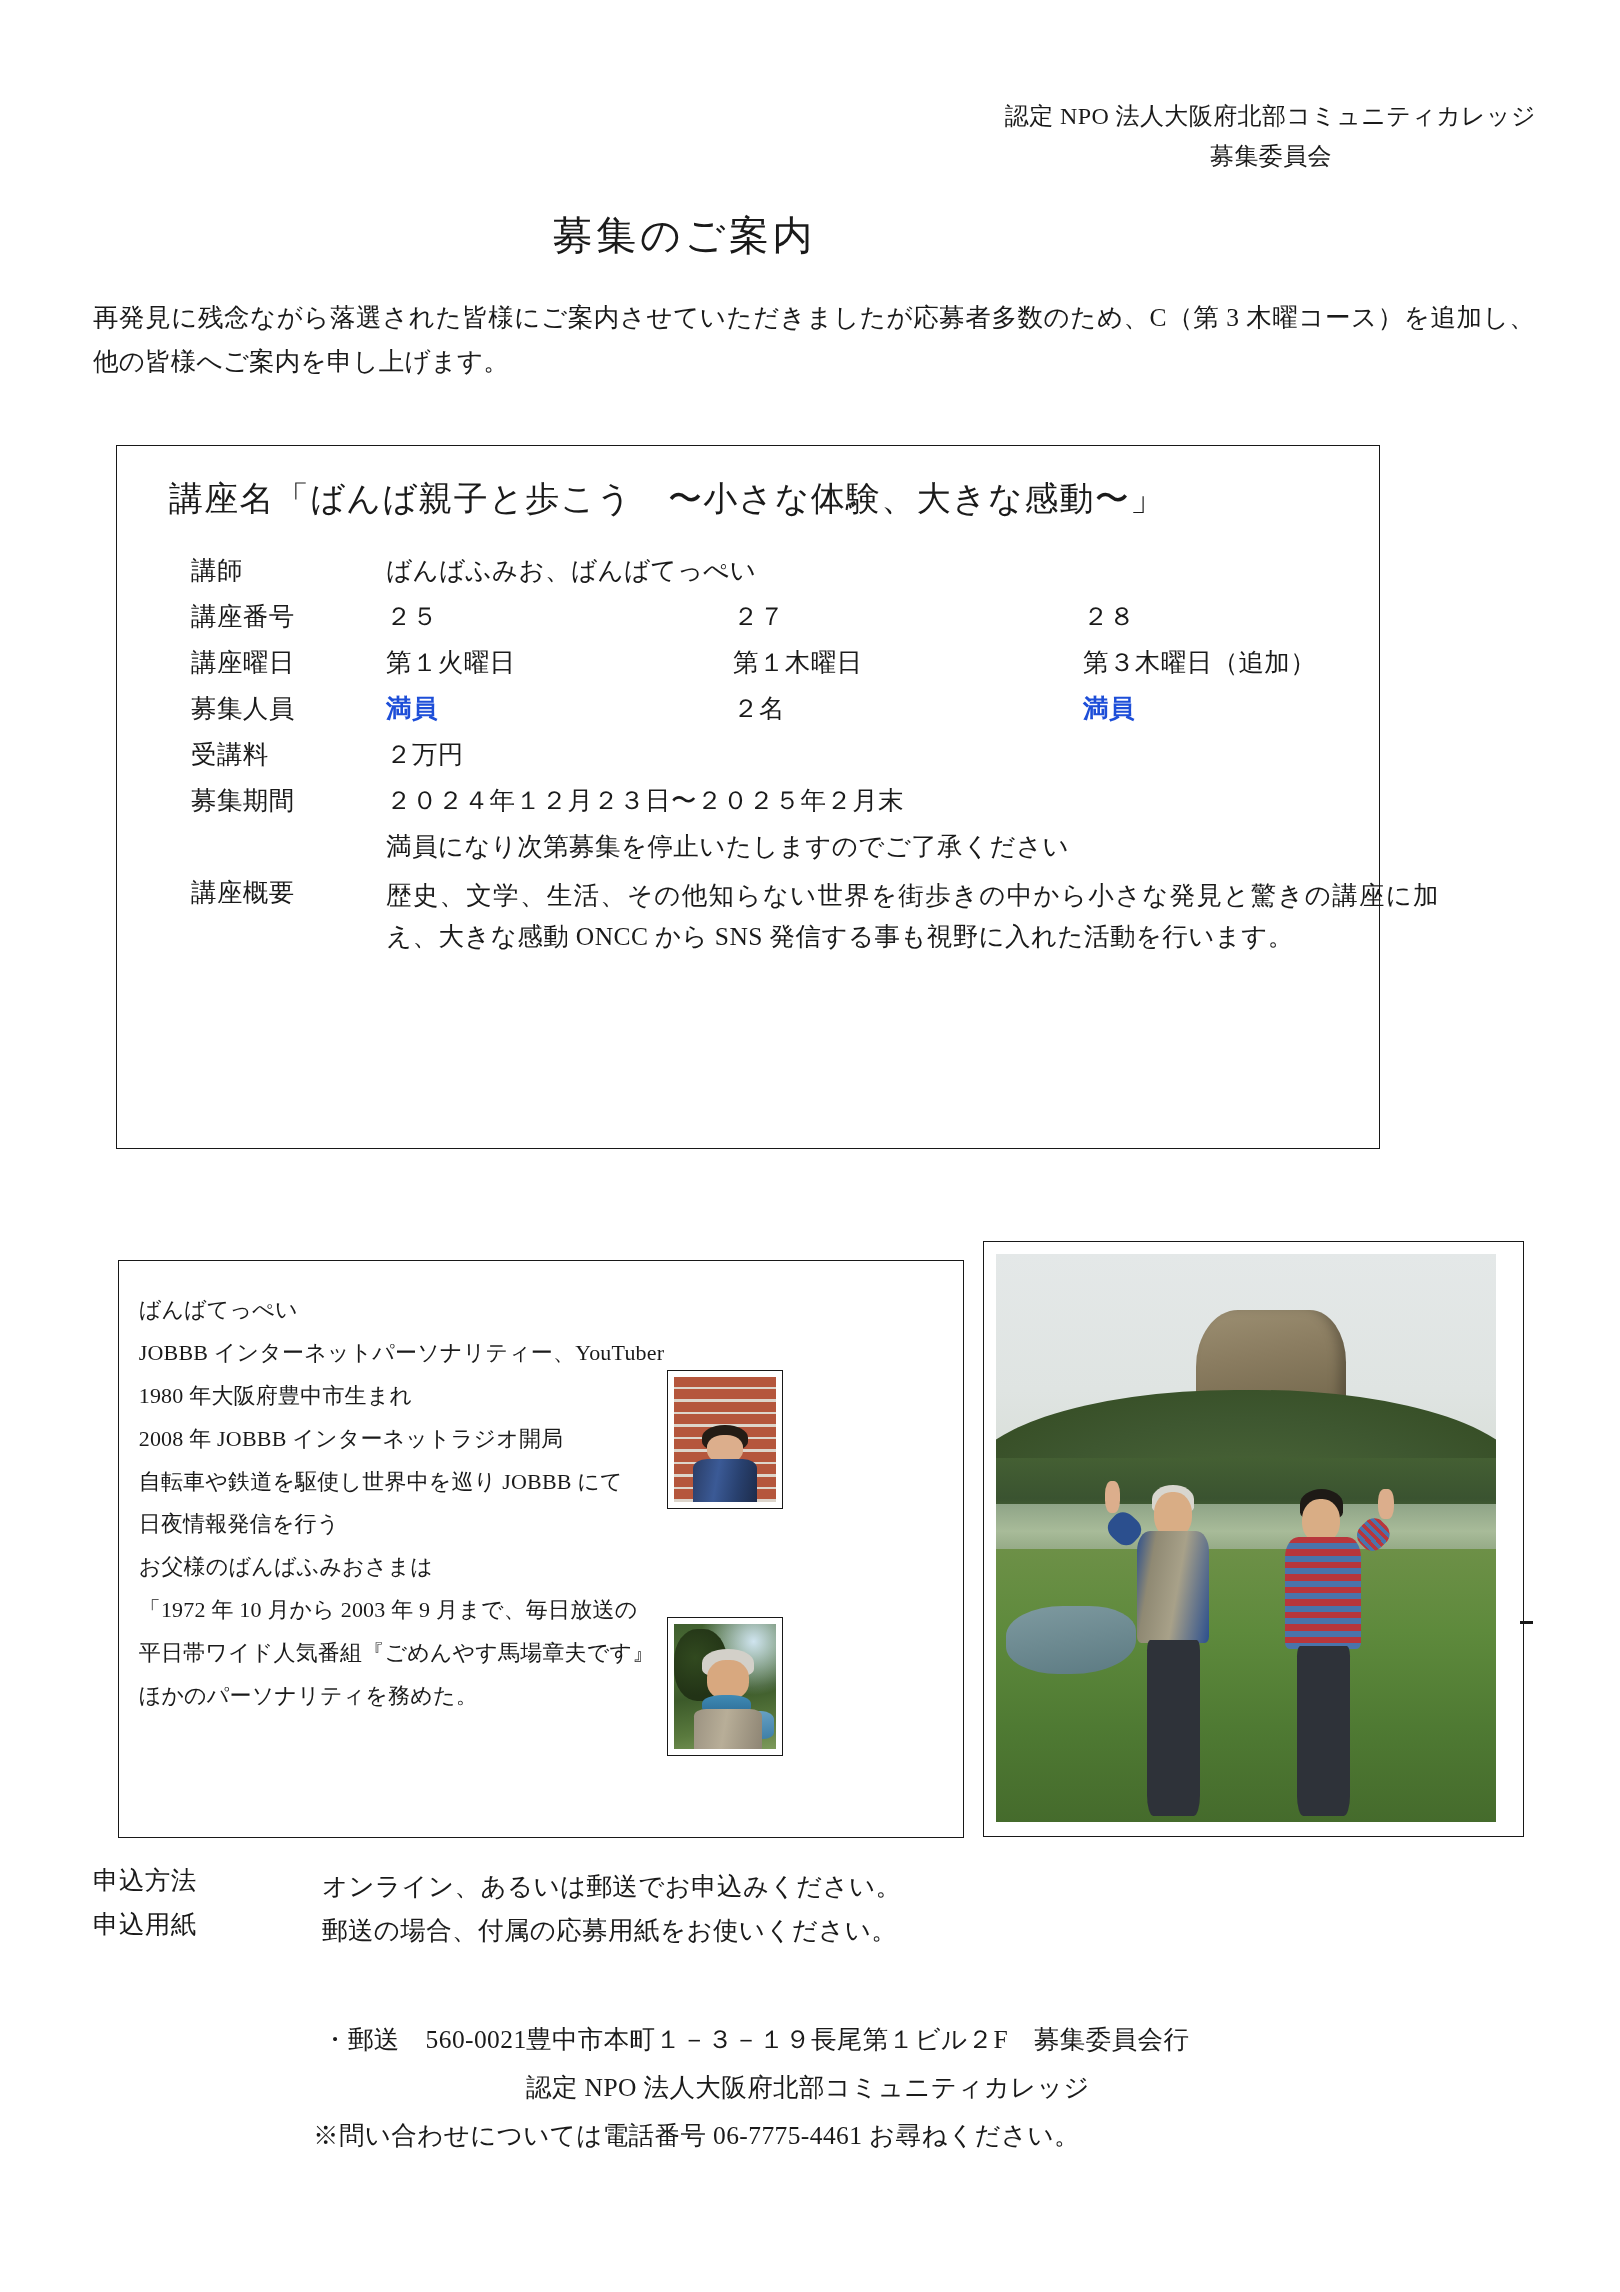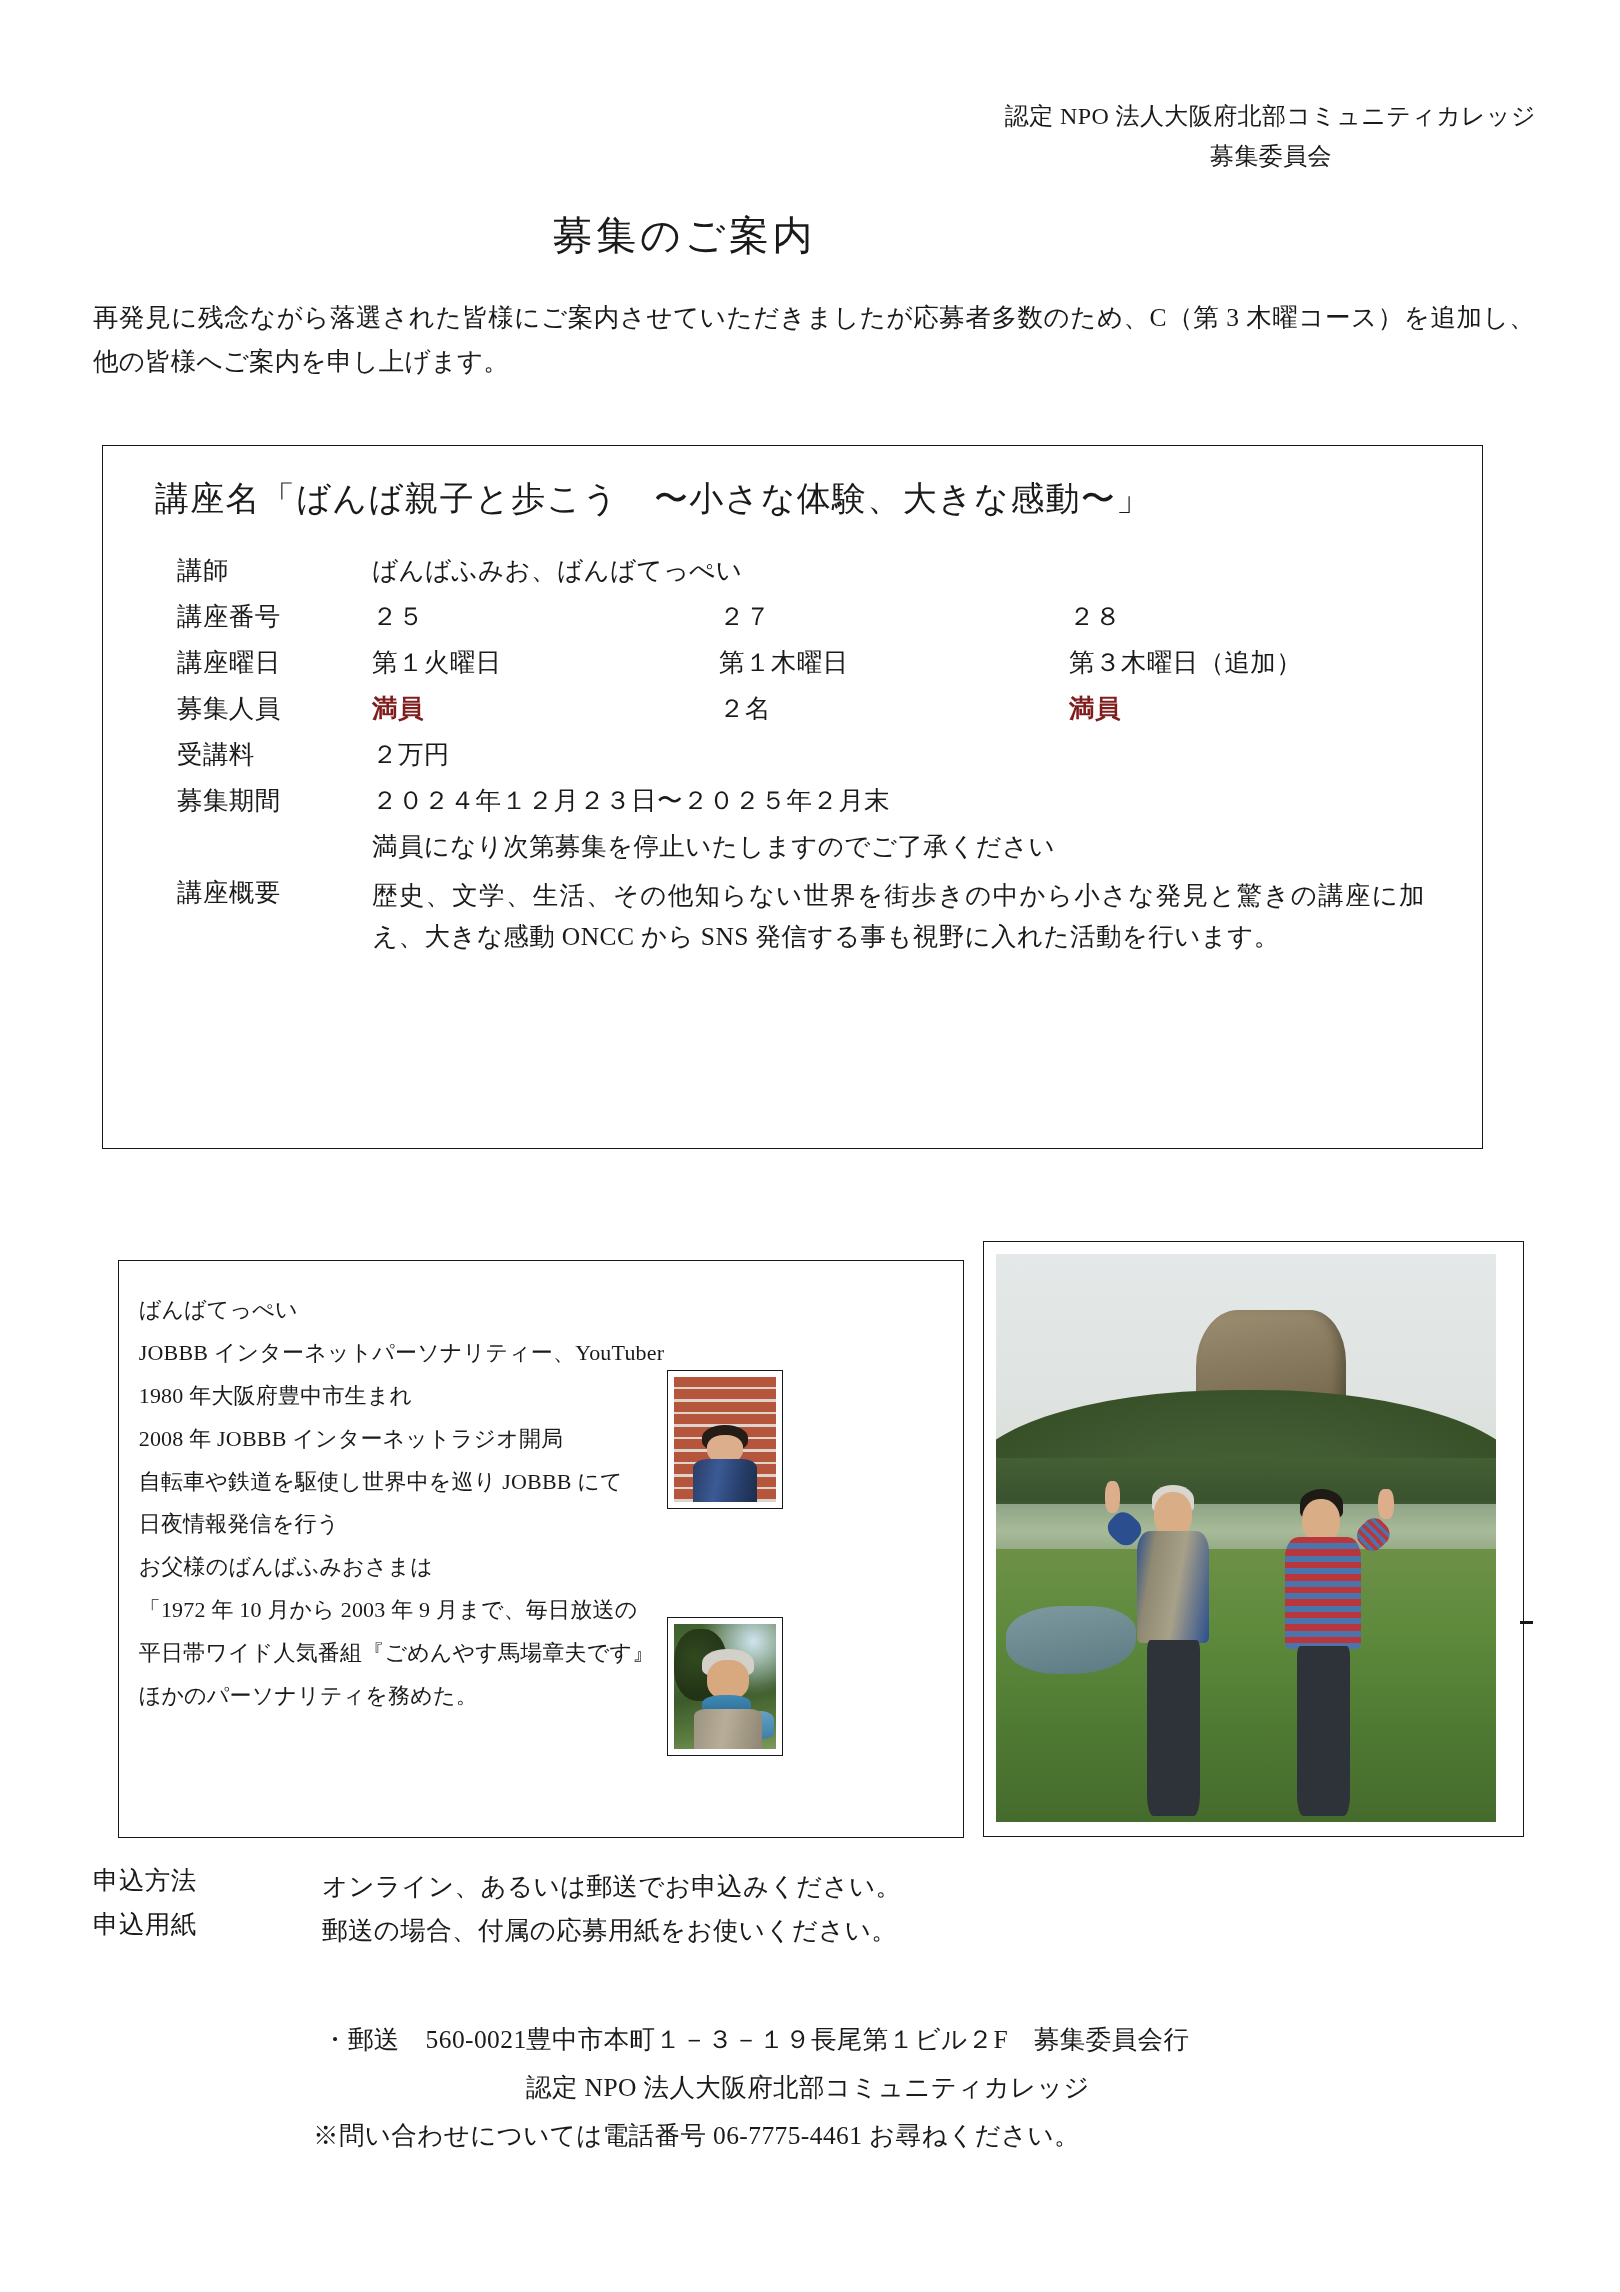--- a/index.html
+++ b/index.html
@@ -54,23 +54,23 @@
     width: 1442px;
     font-size: 25.5px;
     line-height: 1.72;
     letter-spacing: 0.2px;
     text-align: justify;
   }
 
   
   .info-box {
     position: absolute;
-    left: 102px;
+    left: 116px;
     top: 445px;
-    width: 1381px;
+    width: 1264px;
     height: 704px;
     border: 1.8px solid #181818;
     box-sizing: border-box;
   }
   .course-title {
     position: absolute;
     left: 52px;
     top: 29.6px;
     font-size: 34px;
     letter-spacing: 1.3px;
@@ -91,21 +91,21 @@
   }
   .row .lbl {
     position: absolute;
     left: 29px;
     top: 0;
     white-space: nowrap;
   }
   .row .c1 { position: absolute; left: 224px; top: 0; white-space: nowrap; }
   .row .c2 { position: absolute; left: 571px; top: 0; white-space: nowrap; }
   .row .c3 { position: absolute; left: 921px; top: 0; white-space: nowrap; }
-  .full { color: #7f1d1d; font-weight: bold; }
+  .full { color: #1d4ed8; font-weight: bold; }
 
   .sub-note {
     position: absolute;
     left: 224px;
     top: 0;
     white-space: nowrap;
   }
   .desc-wrap {
     position: absolute;
     left: 224px;

